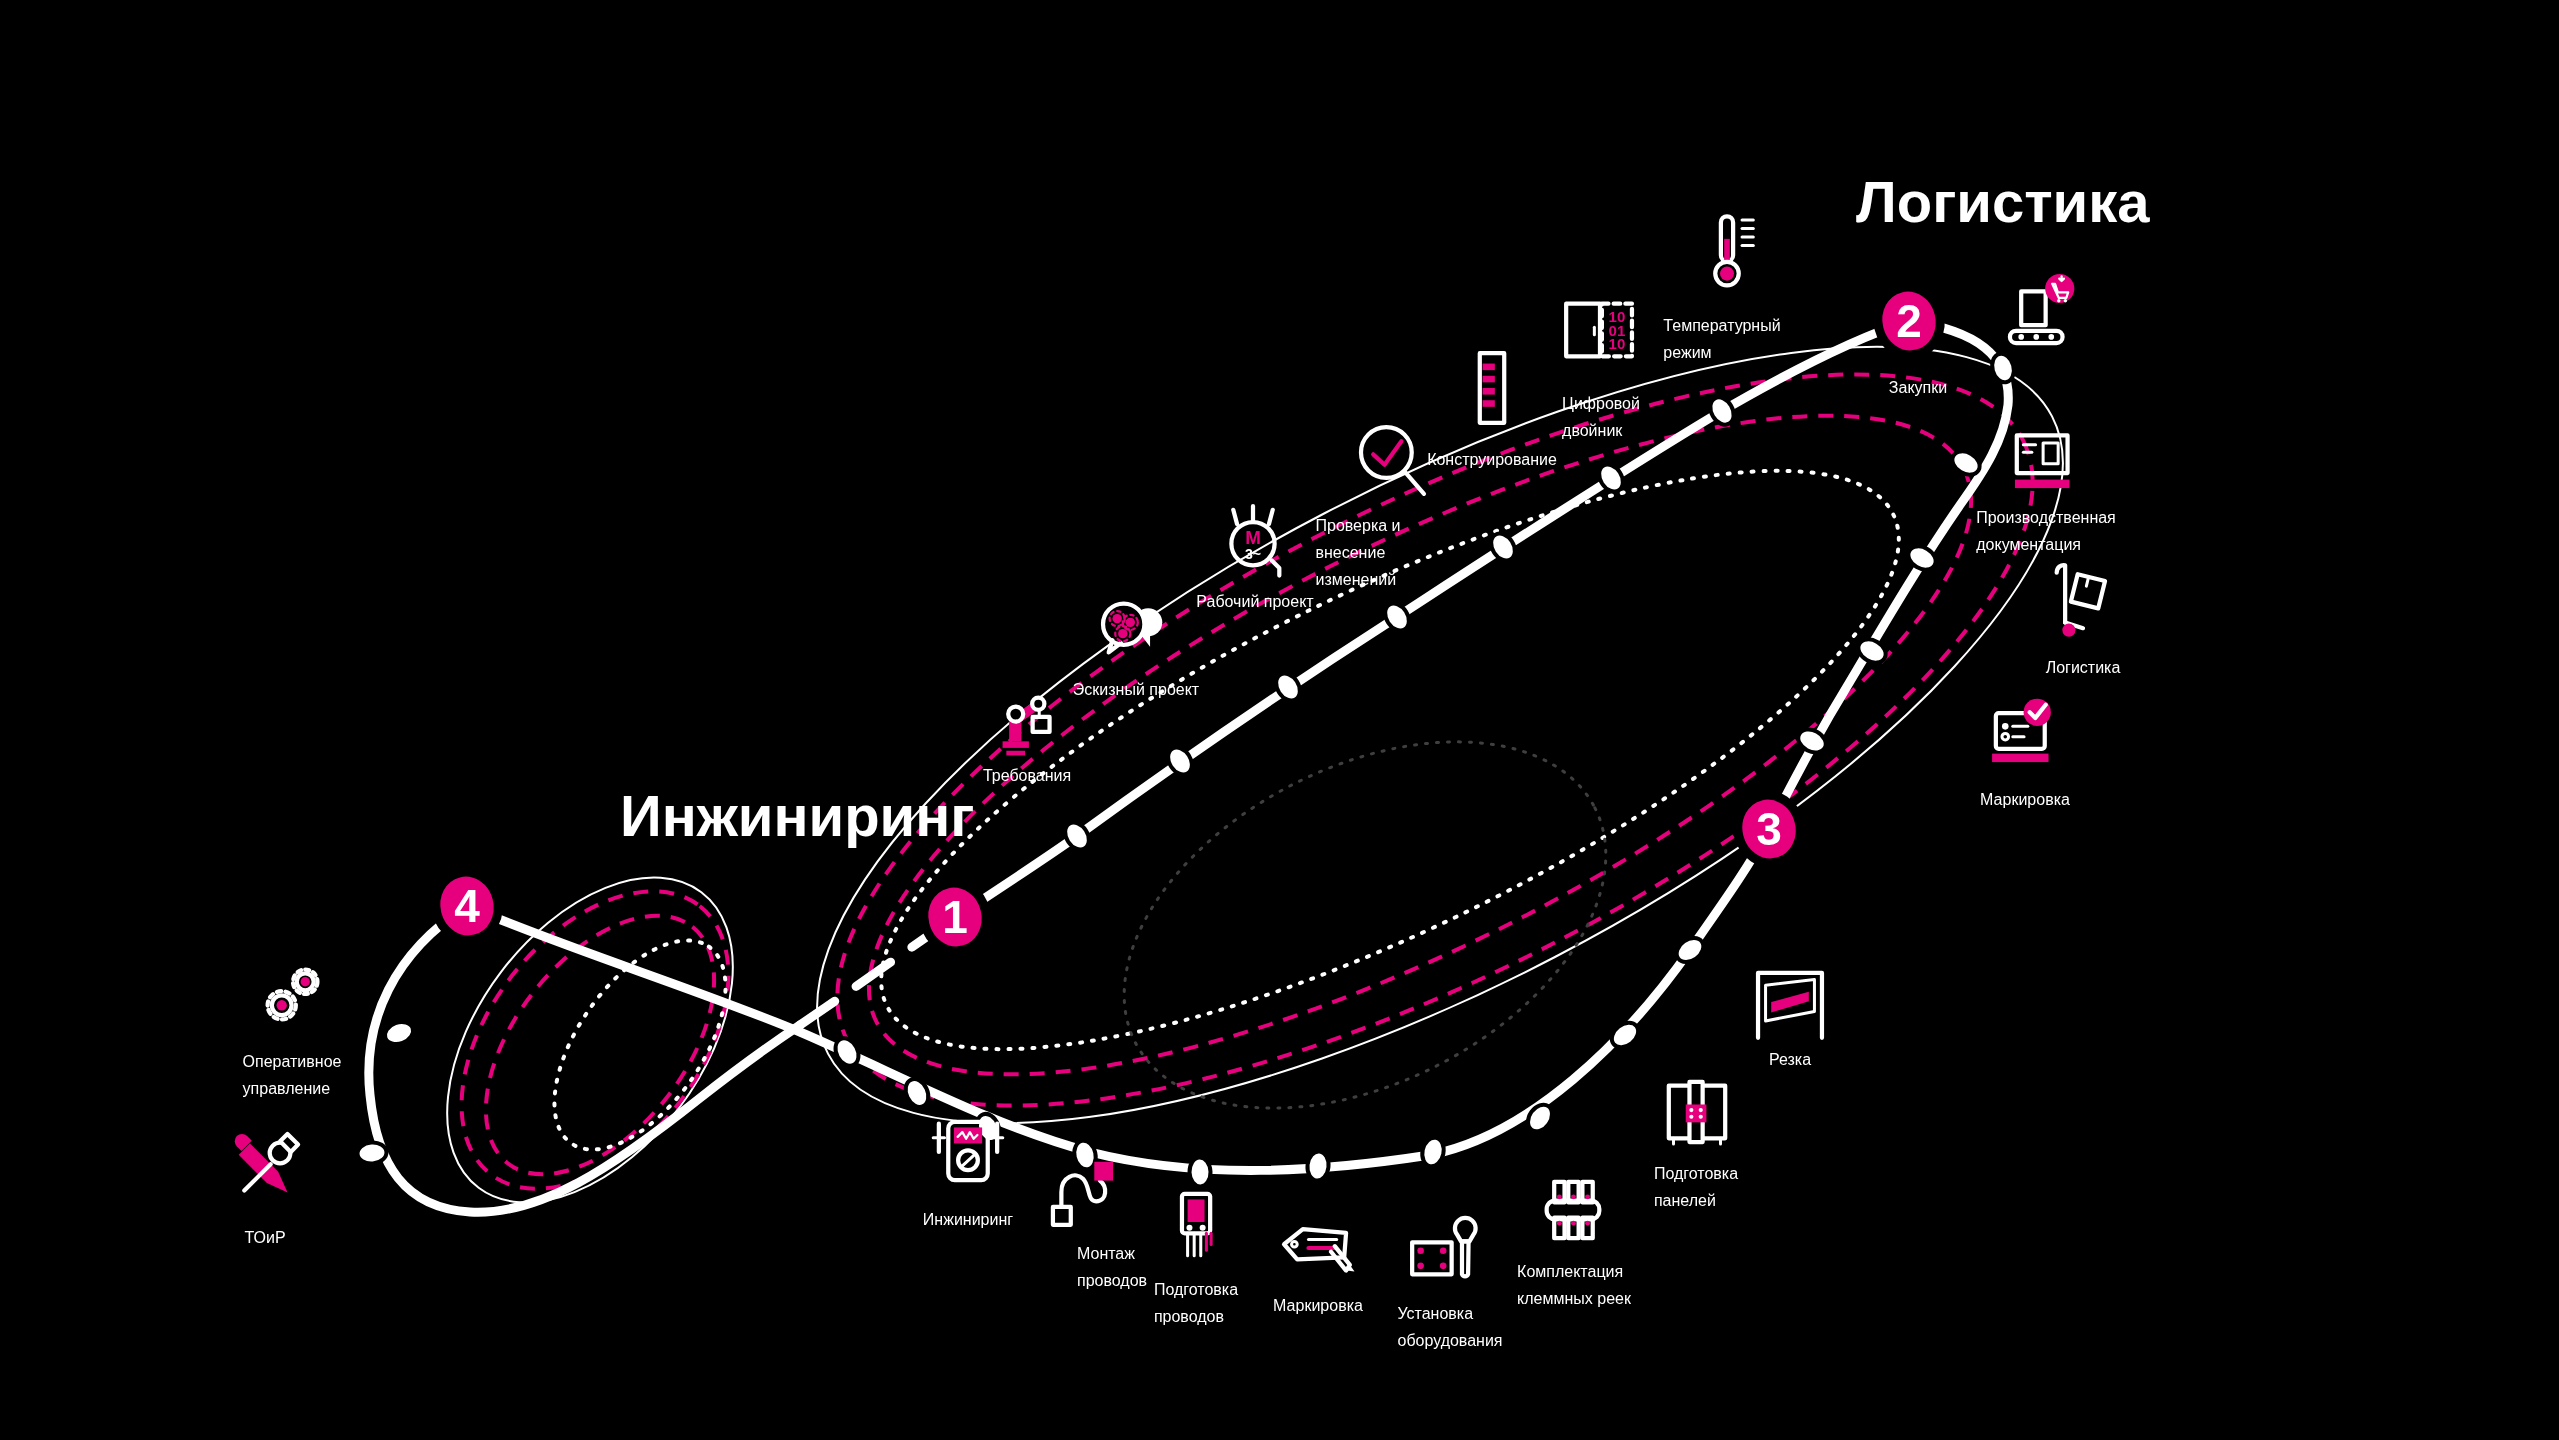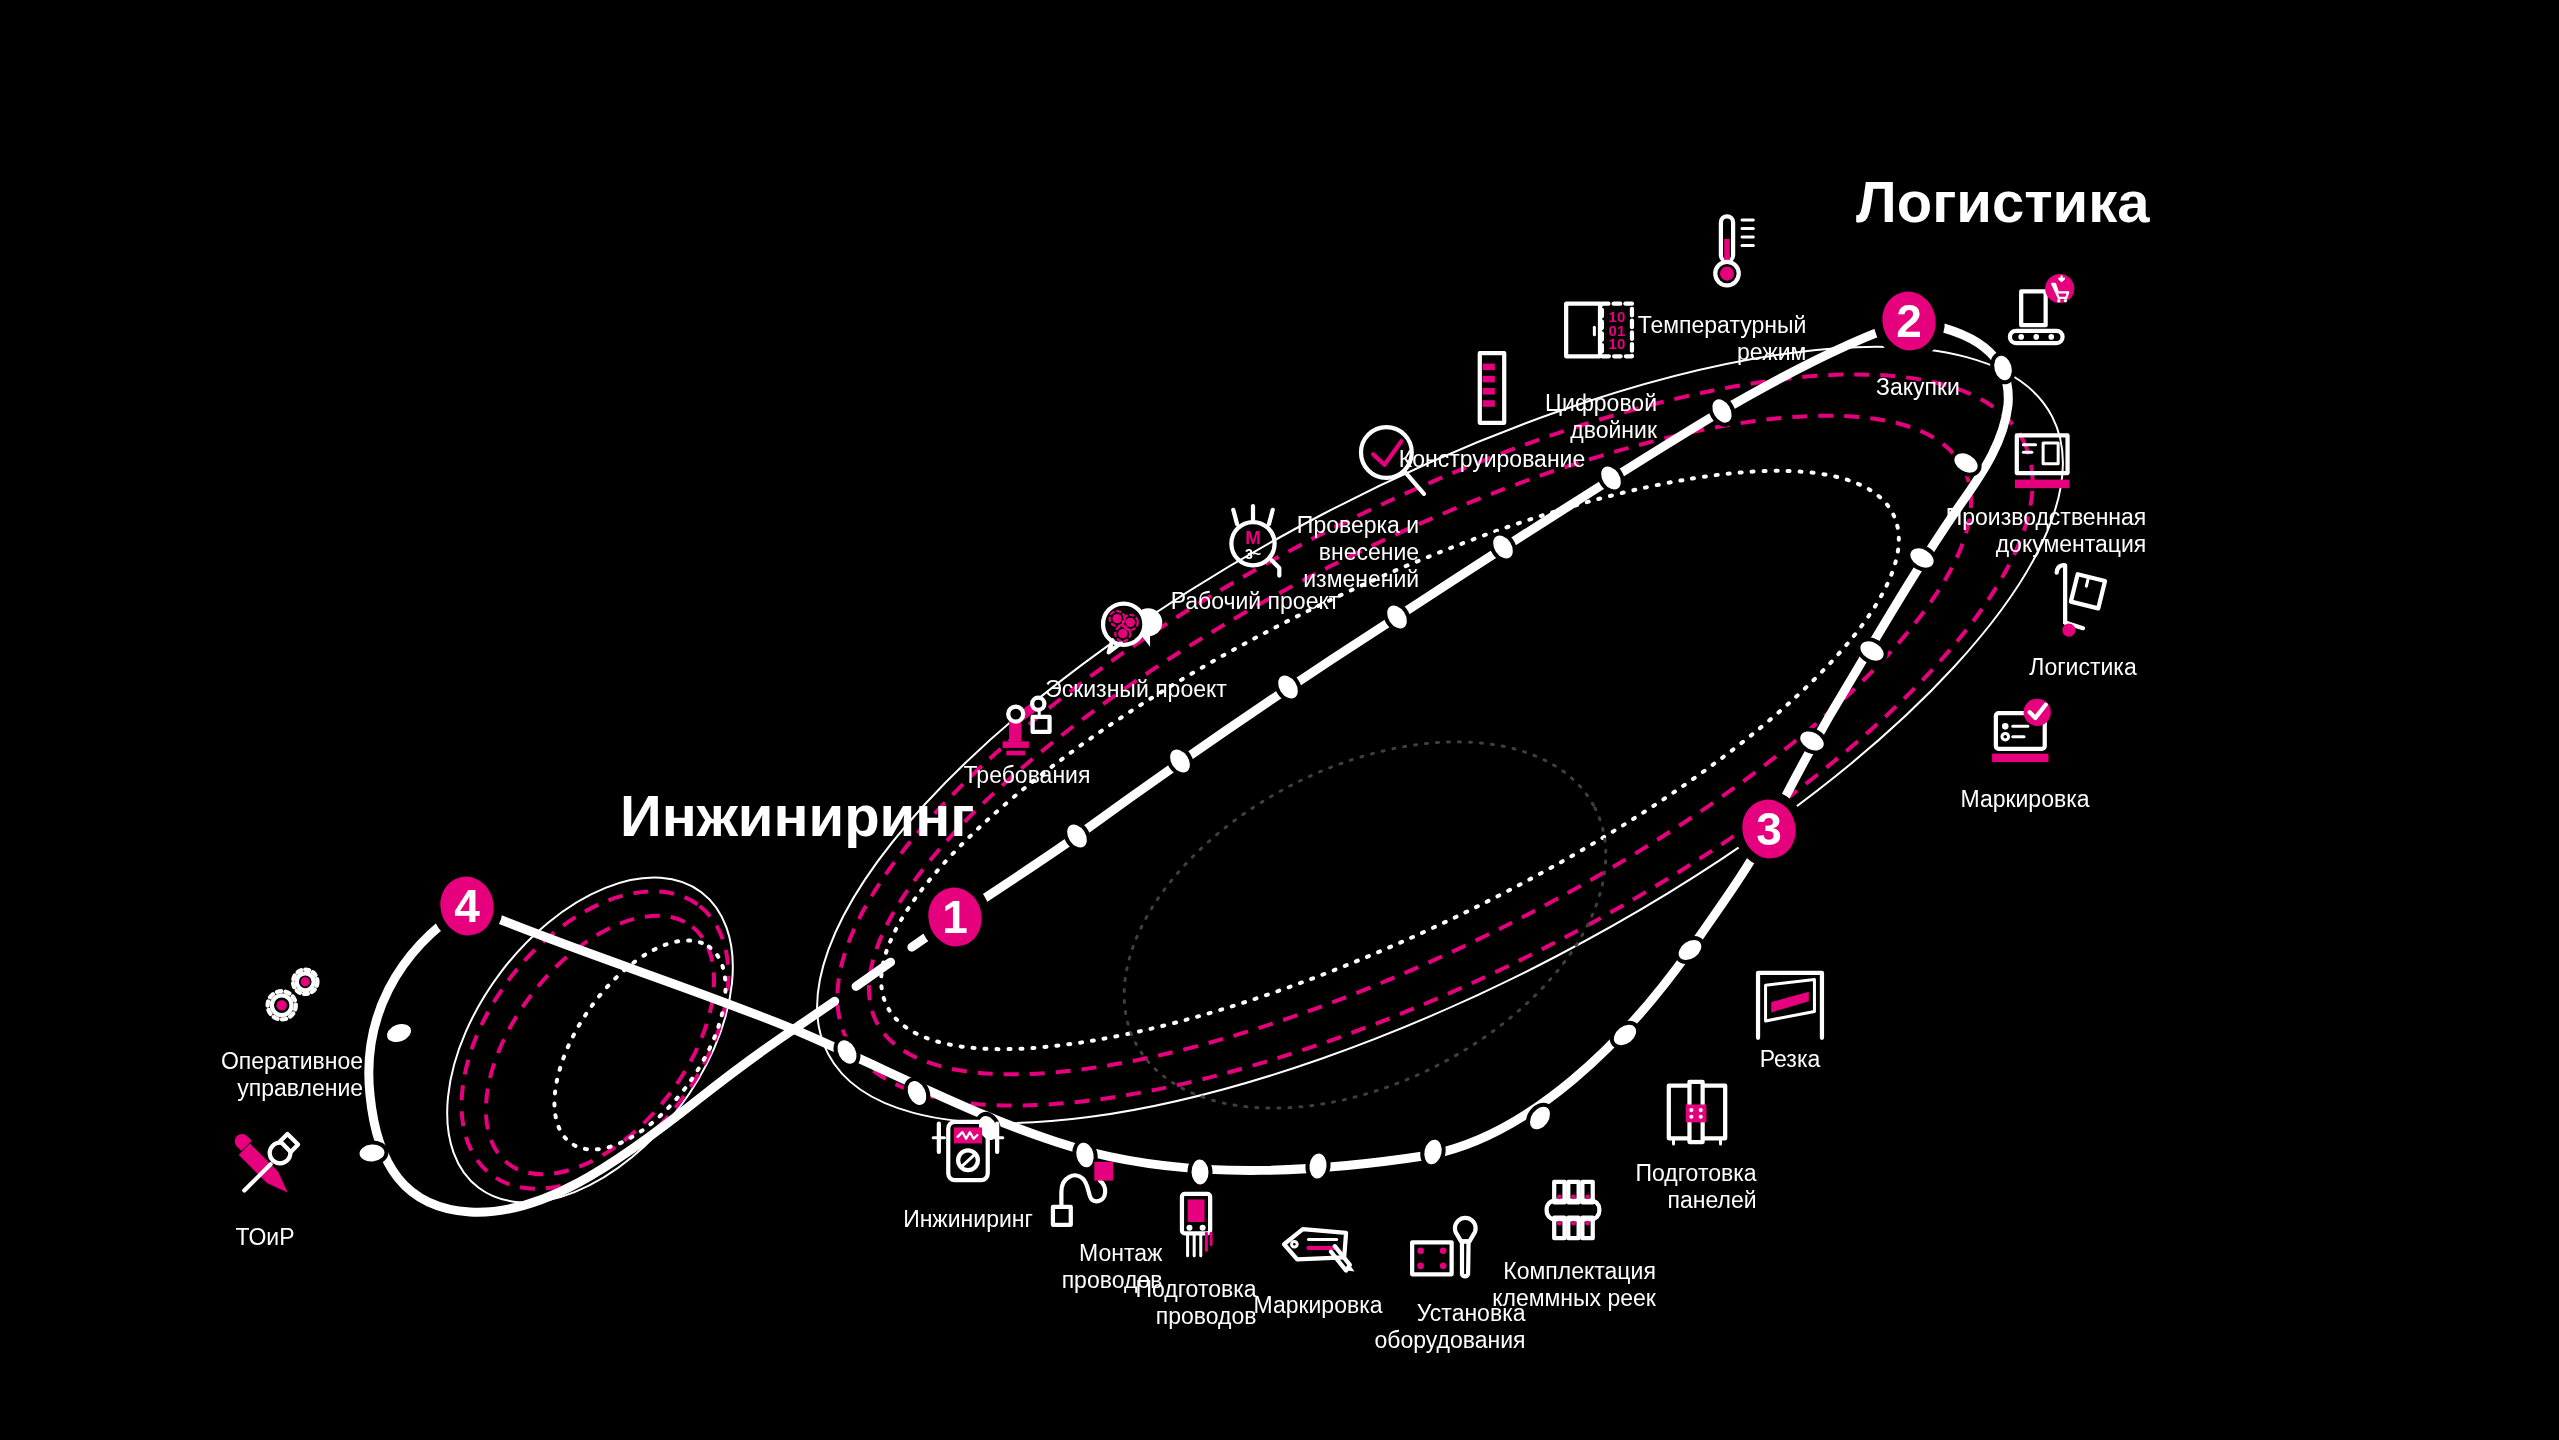--- a/index.html
+++ b/index.html
@@ -16,21 +16,21 @@
   .echo-dotted{stroke:#fff;stroke-width:4;fill:none;stroke-dasharray:2 10;stroke-linecap:round;}
   .echo-gray{stroke:#3f3f3f;stroke-width:3;fill:none;stroke-dasharray:2 9;stroke-linecap:round;}
   .node{fill:#fff;stroke:#000;stroke-width:4;}
   .badge-ellipse{fill:#E6007E;stroke:#000;stroke-width:9;}
   .badge-num{fill:#fff;font-family:"Liberation Sans",sans-serif;font-weight:bold;
              font-size:46px;text-anchor:middle;}
 
   
   .title{position:absolute;color:#fff;font-weight:bold;font-size:58px;white-space:nowrap;}
   .title-big{font-size:62px;}
-  .lbl{position:absolute;color:#fff;font-size:23px;line-height:27px;text-align:right;
+  .lbl{position:absolute;color:#fff;font-size:16px;line-height:27px;text-align:left;
        transform:translateX(-50%);white-space:pre-line;}
 
   
   .ico{position:absolute;width:94px;height:94px;transform:translate(-50%,-50%);}
   .ico svg{width:100%;height:100%;}
   .ic path,.ic rect,.ic circle,.ic line,.ic polyline,.ic ellipse{
       stroke:#fff;stroke-width:4.5;fill:none;stroke-linecap:round;stroke-linejoin:round;}
   .ic .f{fill:#E6007E;stroke:none;}
   .ic .fw{fill:#fff;stroke:none;}
   .ic .fb{fill:#000;}

